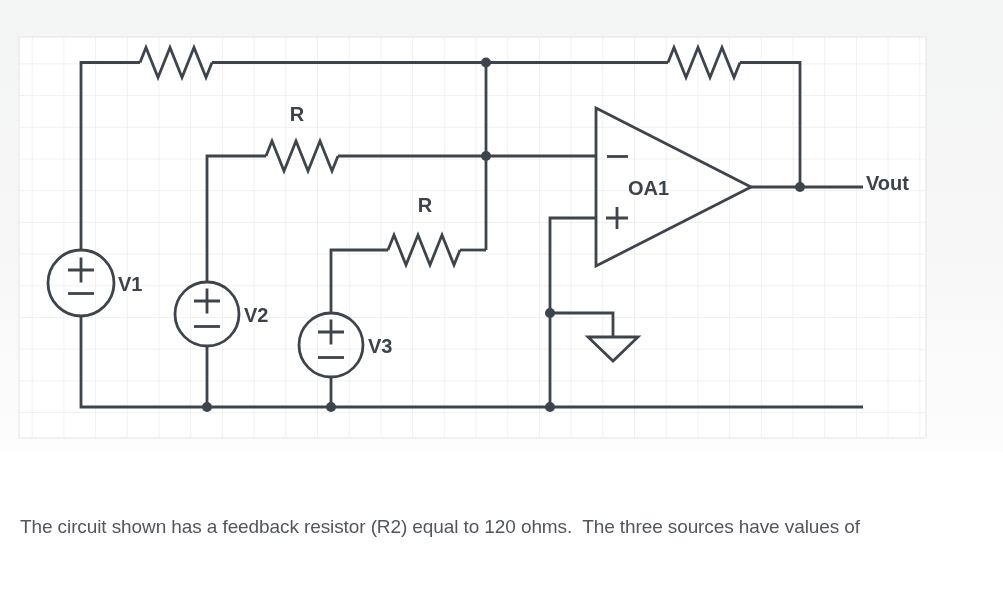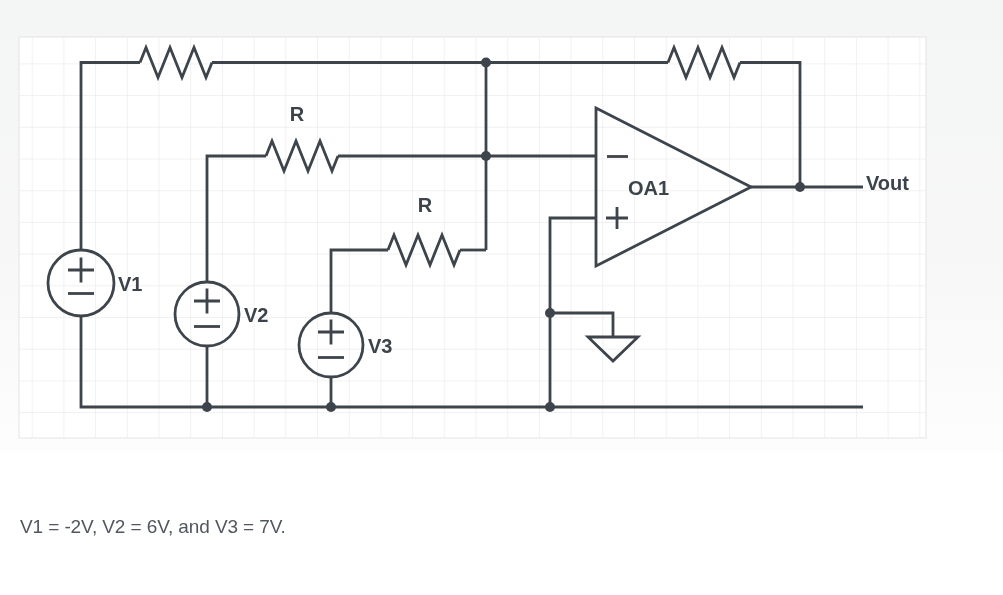--- a/index.html
+++ b/index.html
@@ -103,15 +103,16 @@
     <text class="clabel" x="425" y="212" text-anchor="middle">R</text>
     <text class="clabel" x="118" y="291">V1</text>
     <text class="clabel" x="244" y="322">V2</text>
     <text class="clabel" x="368" y="353">V3</text>
     <text class="clabel" x="628" y="195">OA1</text>
     <text class="clabel" x="866" y="190">Vout</text>
   </svg>
 </div>
 
 <div class="problem">
+  <div class="line">The circuit shown has a feedback resistor (R2) equal to 120 ohms.  The three sources have values of</div>
   <div class="line">V1 = -2V, V2 = 6V, and V3 = 7V.</div>
   
 </div>
 
 </body></html>

